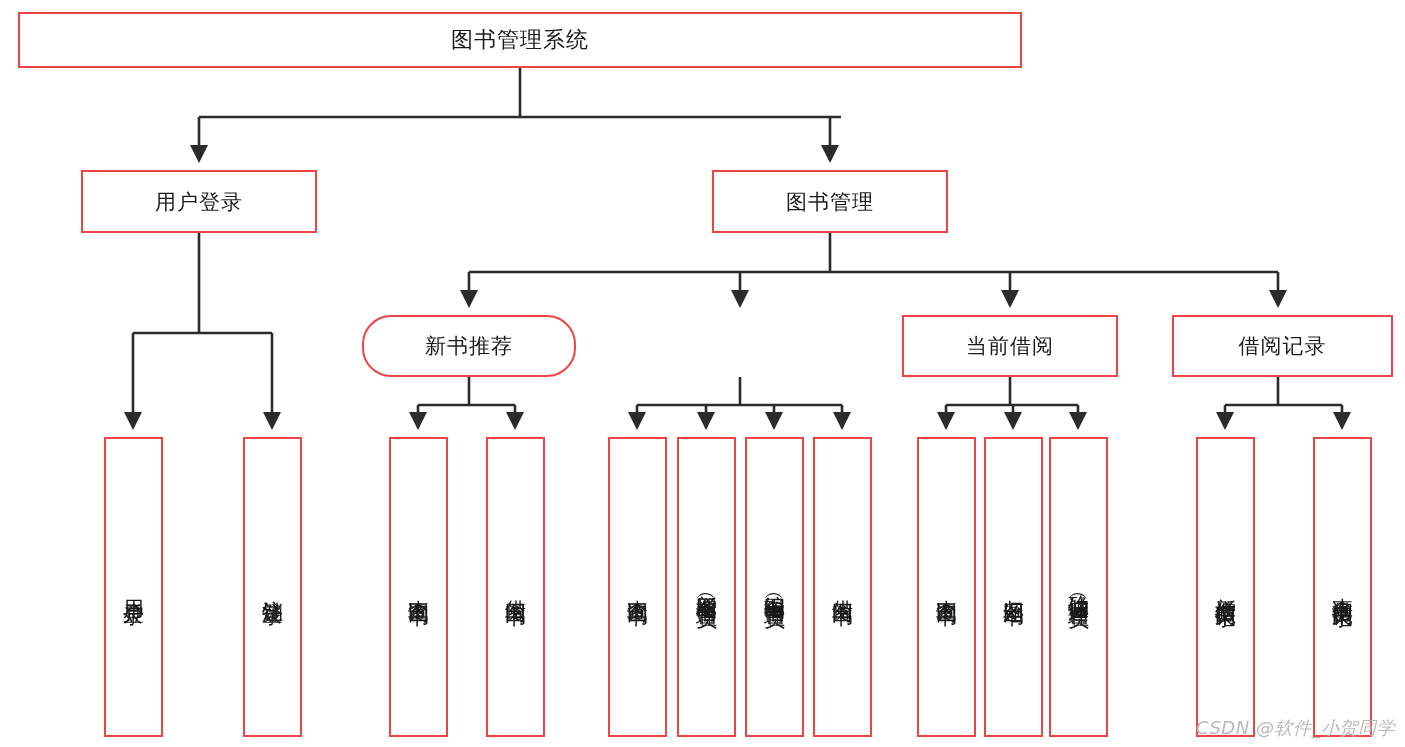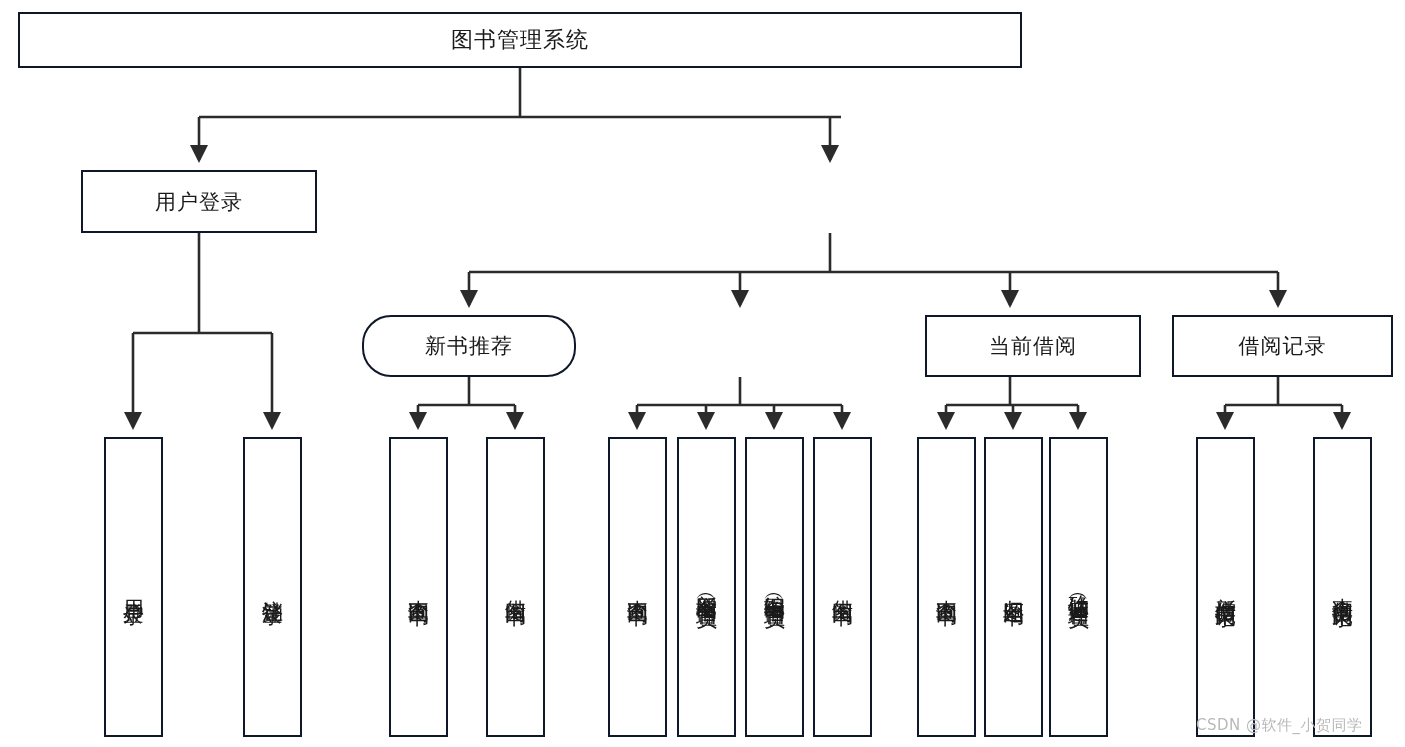--- a/index.html
+++ b/index.html
@@ -22,21 +22,21 @@
     position: absolute;
     left: 0;
     top: 0;
     width: 1405px;
     height: 747px;
     pointer-events: none;
   }
   .node {
     position: absolute;
     box-sizing: border-box;
-    border: 2px solid #0f172a;
+    border: 2px solid #ef4444;
     background: #ffffff;
     display: flex;
     align-items: center;
     justify-content: center;
     color: #1a1a1a;
     z-index: 2;
   }
   .node.horiz {
     font-size: 21px;
     letter-spacing: 1px;
@@ -50,24 +50,25 @@
     text-orientation: upright;
     line-height: 1.05;
     white-space: nowrap;
   }
   .node.root {
     font-size: 22px;
   }
   .watermark {
     position: absolute;
     color: #b9b9b9;
-    font-size: 15px;
+    font-size: 18px;
     letter-spacing: 0.5px;
     z-index: 5;
     white-space: nowrap;
+    font-style: italic;
   }
 </style>
 </head>
 <body>
 
 <div id="canvas">
 
   <svg id="edges" viewBox="0 0 1405 747" width="1405" height="747" xmlns="http://www.w3.org/2000/svg">
     <defs>
       <marker id="arrow" viewBox="0 0 12 12" refX="10" refY="6" markerWidth="7" markerHeight="7" orient="auto-start-reverse">
@@ -118,25 +119,28 @@
     </g>
   </svg>
 
   <div class="node horiz root" style="left:18px; top:12px; width:1004px; height:56px;">
     <span>图书管理系统</span>
   </div>
 
   <div class="node horiz" style="left:81px; top:170px; width:236px; height:63px;">
     <span>用户登录</span>
   </div>
+  <div class="node horiz" style="left:712px; top:170px; width:236px; height:63px;">
+    <span>图书管理</span>
+  </div>
 
   <div class="node horiz" style="left:362px; top:315px; width:214px; height:62px;border-radius:29px;">
     <span>新书推荐</span>
   </div>
-  <div class="node horiz" style="left:902px; top:315px; width:216px; height:62px;margin-left:23px;">
+  <div class="node horiz" style="left:902px; top:315px; width:216px; height:62px;">
     <span>当前借阅</span>
   </div>
   <div class="node horiz" style="left:1172px; top:315px; width:221px; height:62px;">
     <span>借阅记录</span>
   </div>
 
   <div class="node vert" style="left:104px; top:437px; width:59px; height:300px;">
     <span class="vtext">用户登录</span>
   </div>
   <div class="node vert" style="left:243px; top:437px; width:59px; height:300px;">

